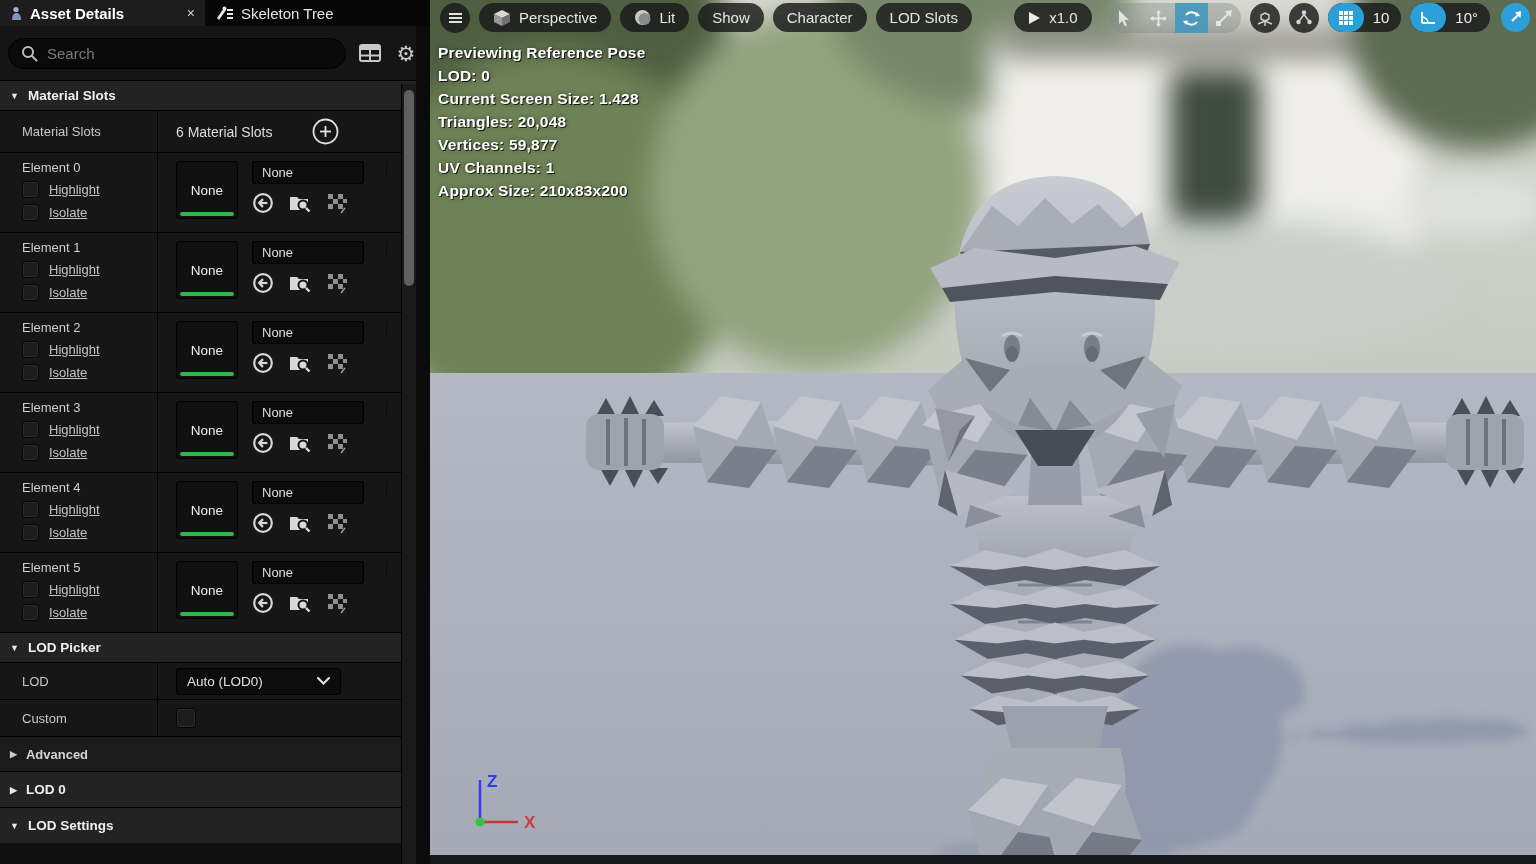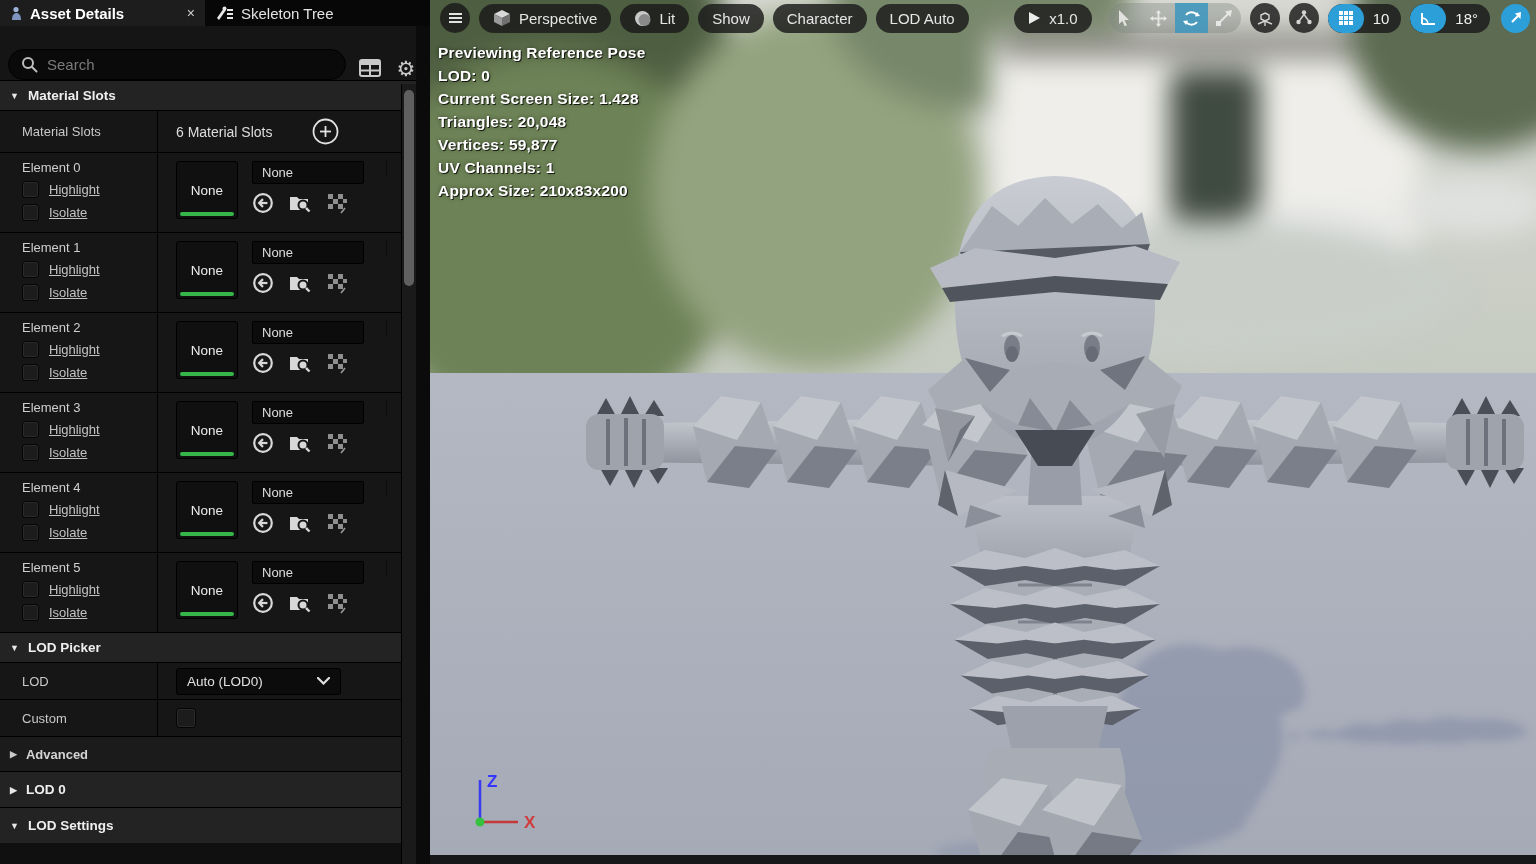--- a/index.html
+++ b/index.html
@@ -7,21 +7,21 @@
               font-family:"Liberation Sans", sans-serif; }
   .root { position:relative; width:1536px; height:864px; }
 
   
   .panel { position:absolute; left:0; top:0; width:430px; height:864px; background:#101010; }
   .tabbar { display:flex; height:26px; background:#000; }
   .tab { display:flex; align-items:center; gap:7px; padding:0 10px; font-size:15px; color:#fff; }
   .tab.active { background:#1d1d1d; width:205px; font-weight:bold;text-align:center; }
   .tab.inactive { background:#070707; flex:1; color:#e3e3e3; }
   .tab .close { margin-left:auto; color:#cfcfcf; font-size:14px; font-weight:normal; cursor:pointer; }
-  .searcharea { height:54px; background:#151515; display:flex; align-items:flex-end; padding:0 8px; }
+  .searcharea { height:54px; background:#151515; display:flex; align-items:center; padding:0 8px; }
   .searchbox { width:338px; height:31px; background:#0a0a0a; border:1px solid #000; border-radius:16px;
                display:flex; align-items:center; gap:9px; padding:0 12px; }
   .searchbox .ph { color:#7b7b7b; font-size:15px; }
   .sicon { width:24px; height:24px; margin-left:12px; display:flex; align-items:center; justify-content:center; }
   .gearglyph { font-size:21px; color:#c9c9c9; line-height:1; }
   .cathdr { height:30px; background:#232323; border-top:1px solid #000; display:flex; align-items:center;
             gap:9px; padding-left:10px; color:#efefef; font-weight:bold; font-size:13.5px; }
   .cathdr .tri { font-size:9px; color:#e8e8e8; }
   .row { display:flex; background:#161616; border-top:1px solid #000; }
   .lcol { width:157px; padding-left:22px; color:#c8c8c8; font-size:13px; }
@@ -68,21 +68,21 @@
   .vp-photo { position:absolute; left:0; top:0; width:1106px; height:373px; overflow:hidden;
               background:linear-gradient(#d8d9d3,#c6cbc1); }
   .blobs { position:absolute; inset:-30px; filter:blur(14px); }
   .blob { position:absolute; border-radius:50%; }
   .vp-wall { position:absolute; left:0; top:373px; width:1106px; height:482px;
              background:linear-gradient(#b4b8c2,#a5aab7); }
   .vp-bottom { position:absolute; left:0; top:855px; width:1106px; height:9px; background:#17181a; }
   .charsvg { position:absolute; left:0; top:0; }
 
   
-  .vp-toolbar { position:absolute; left:10px; top:3px; right:6px; height:30px; display:flex; align-items:center; gap:9px; }
+  .vp-toolbar { position:absolute; left:10px; top:3px; right:6px; height:30px; display:flex; align-items:flex-start; gap:9px; }
   .circbtn { width:30px; height:30px; border-radius:50%; background:rgba(26,26,26,.82);
              display:flex; align-items:center; justify-content:center; flex:none; }
   .pill { height:29px; border-radius:15px; background:rgba(26,26,26,.82); color:#e6e6e6; font-size:15px;
           display:flex; align-items:center; gap:8px; padding:0 14px; flex:none; }
   .tgroup { height:30px; border-radius:15px; background:rgba(125,135,128,.38); display:flex; overflow:hidden; flex:none; margin-left:8px; }
   .ttool { width:33px; height:30px; display:flex; align-items:center; justify-content:center; opacity:.85; }
   .ttool.active { background:rgba(60,150,190,.85); opacity:1; }
   .snappill { height:29px; border-radius:15px; background:rgba(26,26,26,.82); display:flex; align-items:center; flex:none; overflow:hidden; }
   .snapic { width:36px; height:29px; background:#2d9fd8; border-radius:15px; display:flex; align-items:center; justify-content:center; }
   .snapval { color:#f0f0f0; font-size:15px; padding:0 12px 0 9px; }
@@ -729,21 +729,21 @@
         </svg>
         <span>Lit</span>
       </div>
       <div class="pill">
           <span>Show</span>
         </div>
       <div class="pill">
           <span>Character</span>
         </div>
       <div class="pill">
-          <span>LOD Auto</span>
+          <span>LOD Slots</span>
         </div>
       <div class="sp"></div>
       <div class="pill">
         <svg width="13" height="14" viewBox="0 0 13 14">
           <polygon points="1,1 12,7 1,13" fill="#ececec"></polygon>
         </svg>
         <span>x1.0</span>
       </div>
       <div class="tgroup">
         <div class="ttool">
@@ -816,21 +816,21 @@
         </span>
         <span class="snapval">10</span>
       </div>
       <div class="snappill">
         <span class="snapic">
           <svg width="17" height="15" viewBox="0 0 17 15">
             <path d="M2,13 L2,2 M2,13 L15,13" stroke="#fff" stroke-width="2" fill="none"></path>
             <path d="M2,7 A6 6 0 0 1 8,13" stroke="#fff" stroke-width="1.6" fill="none"></path>
           </svg>
         </span>
-        <span class="snapval">18°</span>
+        <span class="snapval">10°</span>
       </div>
       <div class="maxbtn">
         <svg width="13" height="13" viewBox="0 0 13 13">
           <line x1="3" y1="10" x2="10" y2="3" stroke="#fff" stroke-width="2.2"></line>
           <polygon points="12,0 6,1.5 11.5,7" fill="#fff"></polygon>
         </svg>
       </div>
     </div>
 
     <svg class="gizmo" width="140" height="100" viewBox="0 0 140 100">

